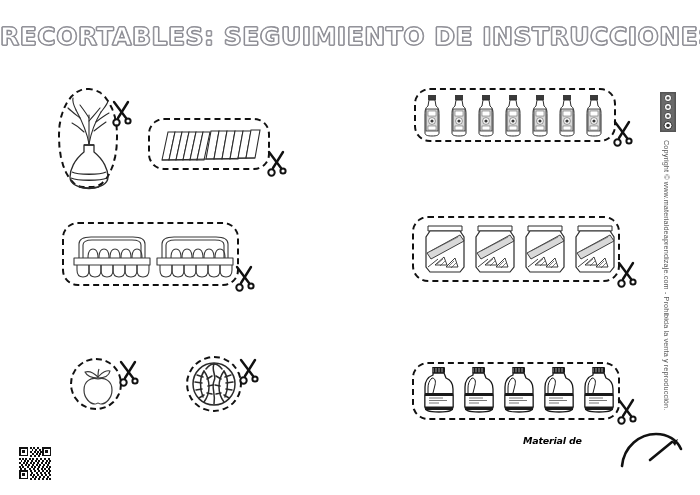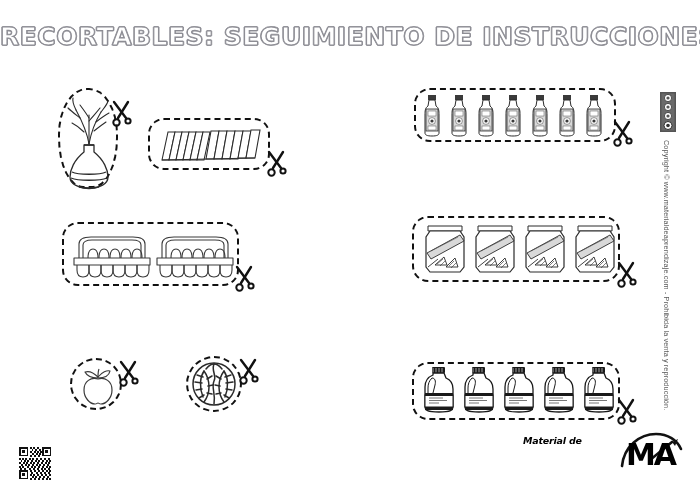--- a/index.html
+++ b/index.html
@@ -730,16 +730,15 @@
 
   <div class="logo">
     <div class="logo-arc">
       <svg width="70" height="38" viewBox="0 0 70 38">
         <path d="M2 36 C4 16 20 4 36 4 C48 4 57 10 61 19" fill="none" stroke="#111" stroke-width="2.6" stroke-linecap="round"></path>
         <path d="M30 30 L52 12" stroke="#111" stroke-width="2.6" stroke-linecap="round"></path>
         <path d="M52 12 L58 9 L55 16 Z" fill="#111"></path>
       </svg>
     </div>
     <div class="logo-small">Material de</div>
-    <div class="logo-ma">MA</div>
   </div>
 
 </div>
 
 </body></html>

